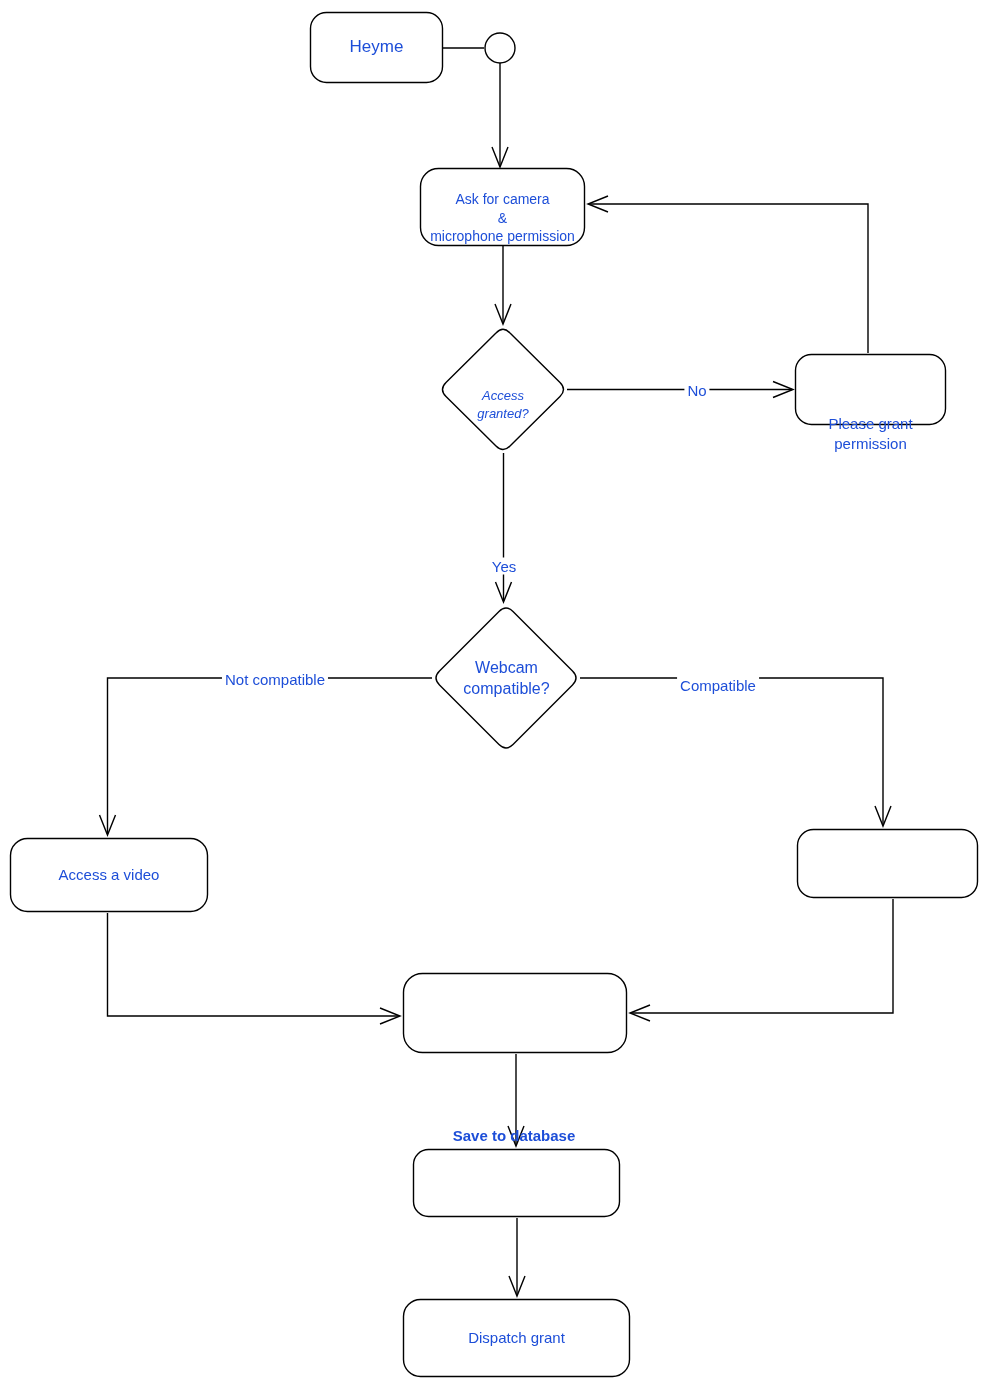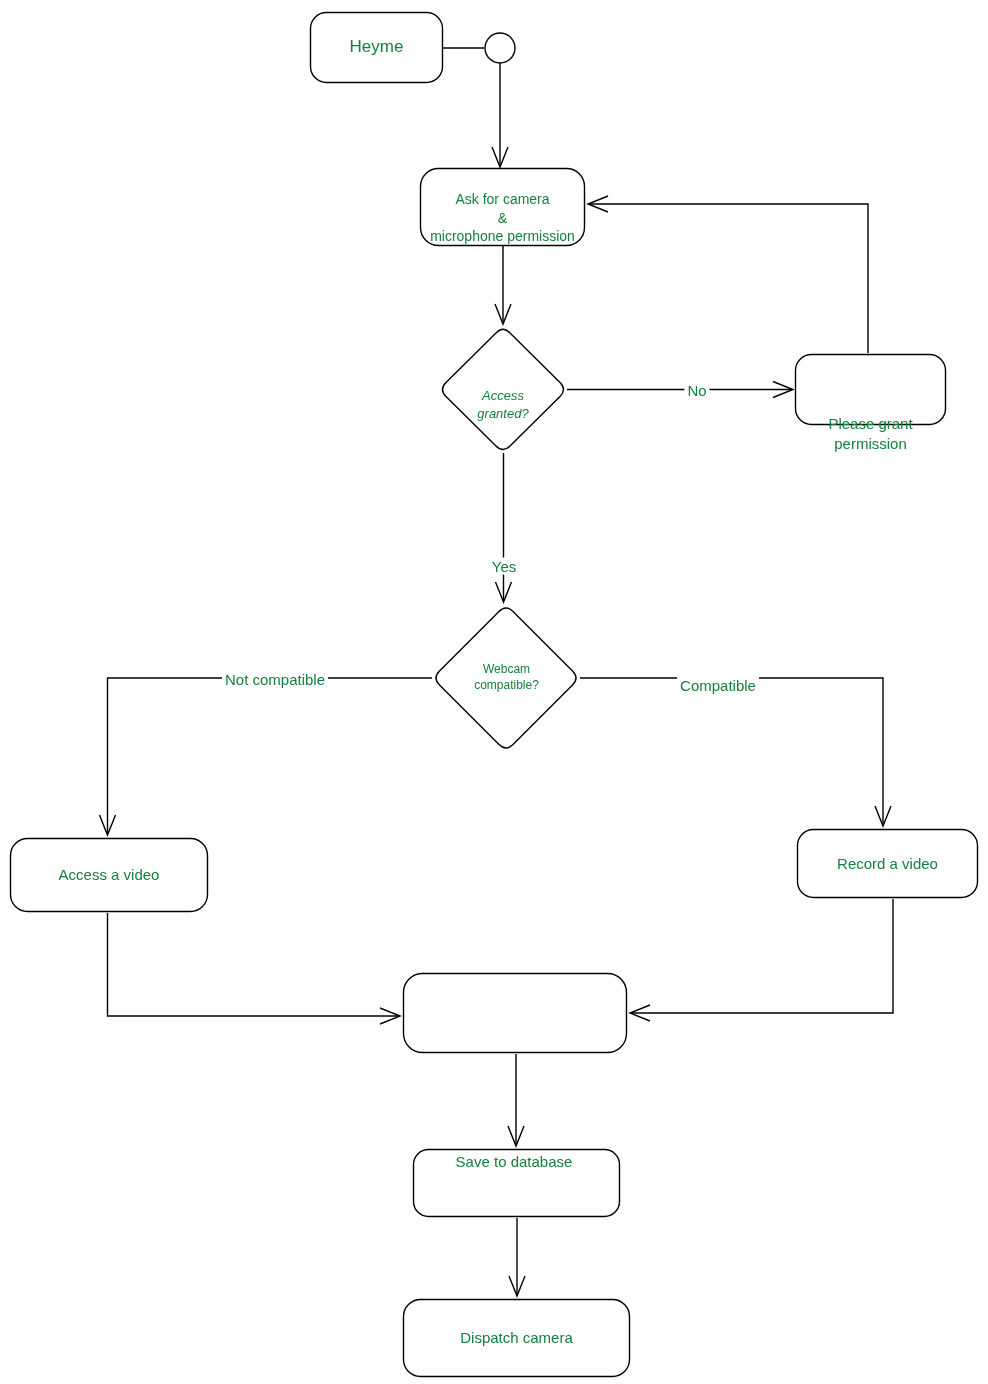--- a/index.html
+++ b/index.html
@@ -6,21 +6,21 @@
     margin: 0;
     padding: 0;
     background: #ffffff;
   }
   .canvas {
     position: relative;
     width: 988px;
     height: 1384px;
     background: #ffffff;
     font-family: "Liberation Sans", sans-serif;
-    color: #15803d;
+    color: #1d4ed8;
     overflow: hidden;
   }
   svg.wires {
     position: absolute;
     left: 0;
     top: 0;
     width: 988px;
     height: 1384px;
   }
   .node-label {
@@ -90,31 +90,30 @@
   <div class="node-label" style="left:420px; top:168px; width:165px; height:100px; font-size:14px;">Ask for camera
 &amp;
 microphone permission</div>
 
   <div class="node-label" style="left:439px; top:341px; width:128px; height:127px; font-size:13px;font-style:italic;">Access
 granted?</div>
 
   <div class="node-label" style="left:795px; top:354px; width:151px; height:64px; font-size:15px;margin-top:48px;">Please grant
 permission</div>
 
-  <div class="node-label" style="left:433px; top:605px; width:147px; height:146px; font-size:12px;">Webcam
+  <div class="node-label" style="left:433px; top:605px; width:147px; height:146px; font-size:16px;">Webcam
 compatible?</div>
 
   <div class="node-label" style="left:10px; top:838px; width:198px; height:74px; font-size:15px;">Access a video</div>
 
-  <div class="node-label" style="left:797px; top:829px; width:181px; height:69px; font-size:15px;">Record a video</div>
 
 
-  <div class="node-label" style="left:413px; top:1128px; width:202px; height:68px; font-size:15px;">Save to database</div>
+  <div class="node-label" style="left:413px; top:1102px; width:202px; height:68px; font-size:15px;font-weight:bold;">Save to database</div>
 
-  <div class="node-label" style="left:403px; top:1299px; width:227px; height:78px; font-size:15px;">Dispatch camera</div>
+  <div class="node-label" style="left:403px; top:1299px; width:227px; height:78px; font-size:15px;">Dispatch grant</div>
 
   <div class="edge-label" style="left:697px; top:390px;">No</div>
 
   <div class="edge-label" style="left:504px; top:539px;margin-top:27px;">Yes</div>
 
   <div class="edge-label" style="left:275px; top:679px;text-align:center;">Not compatible</div>
 
   <div class="edge-label" style="left:718px; top:677px;margin-top:8px;">Compatible</div>
 
 </div>

